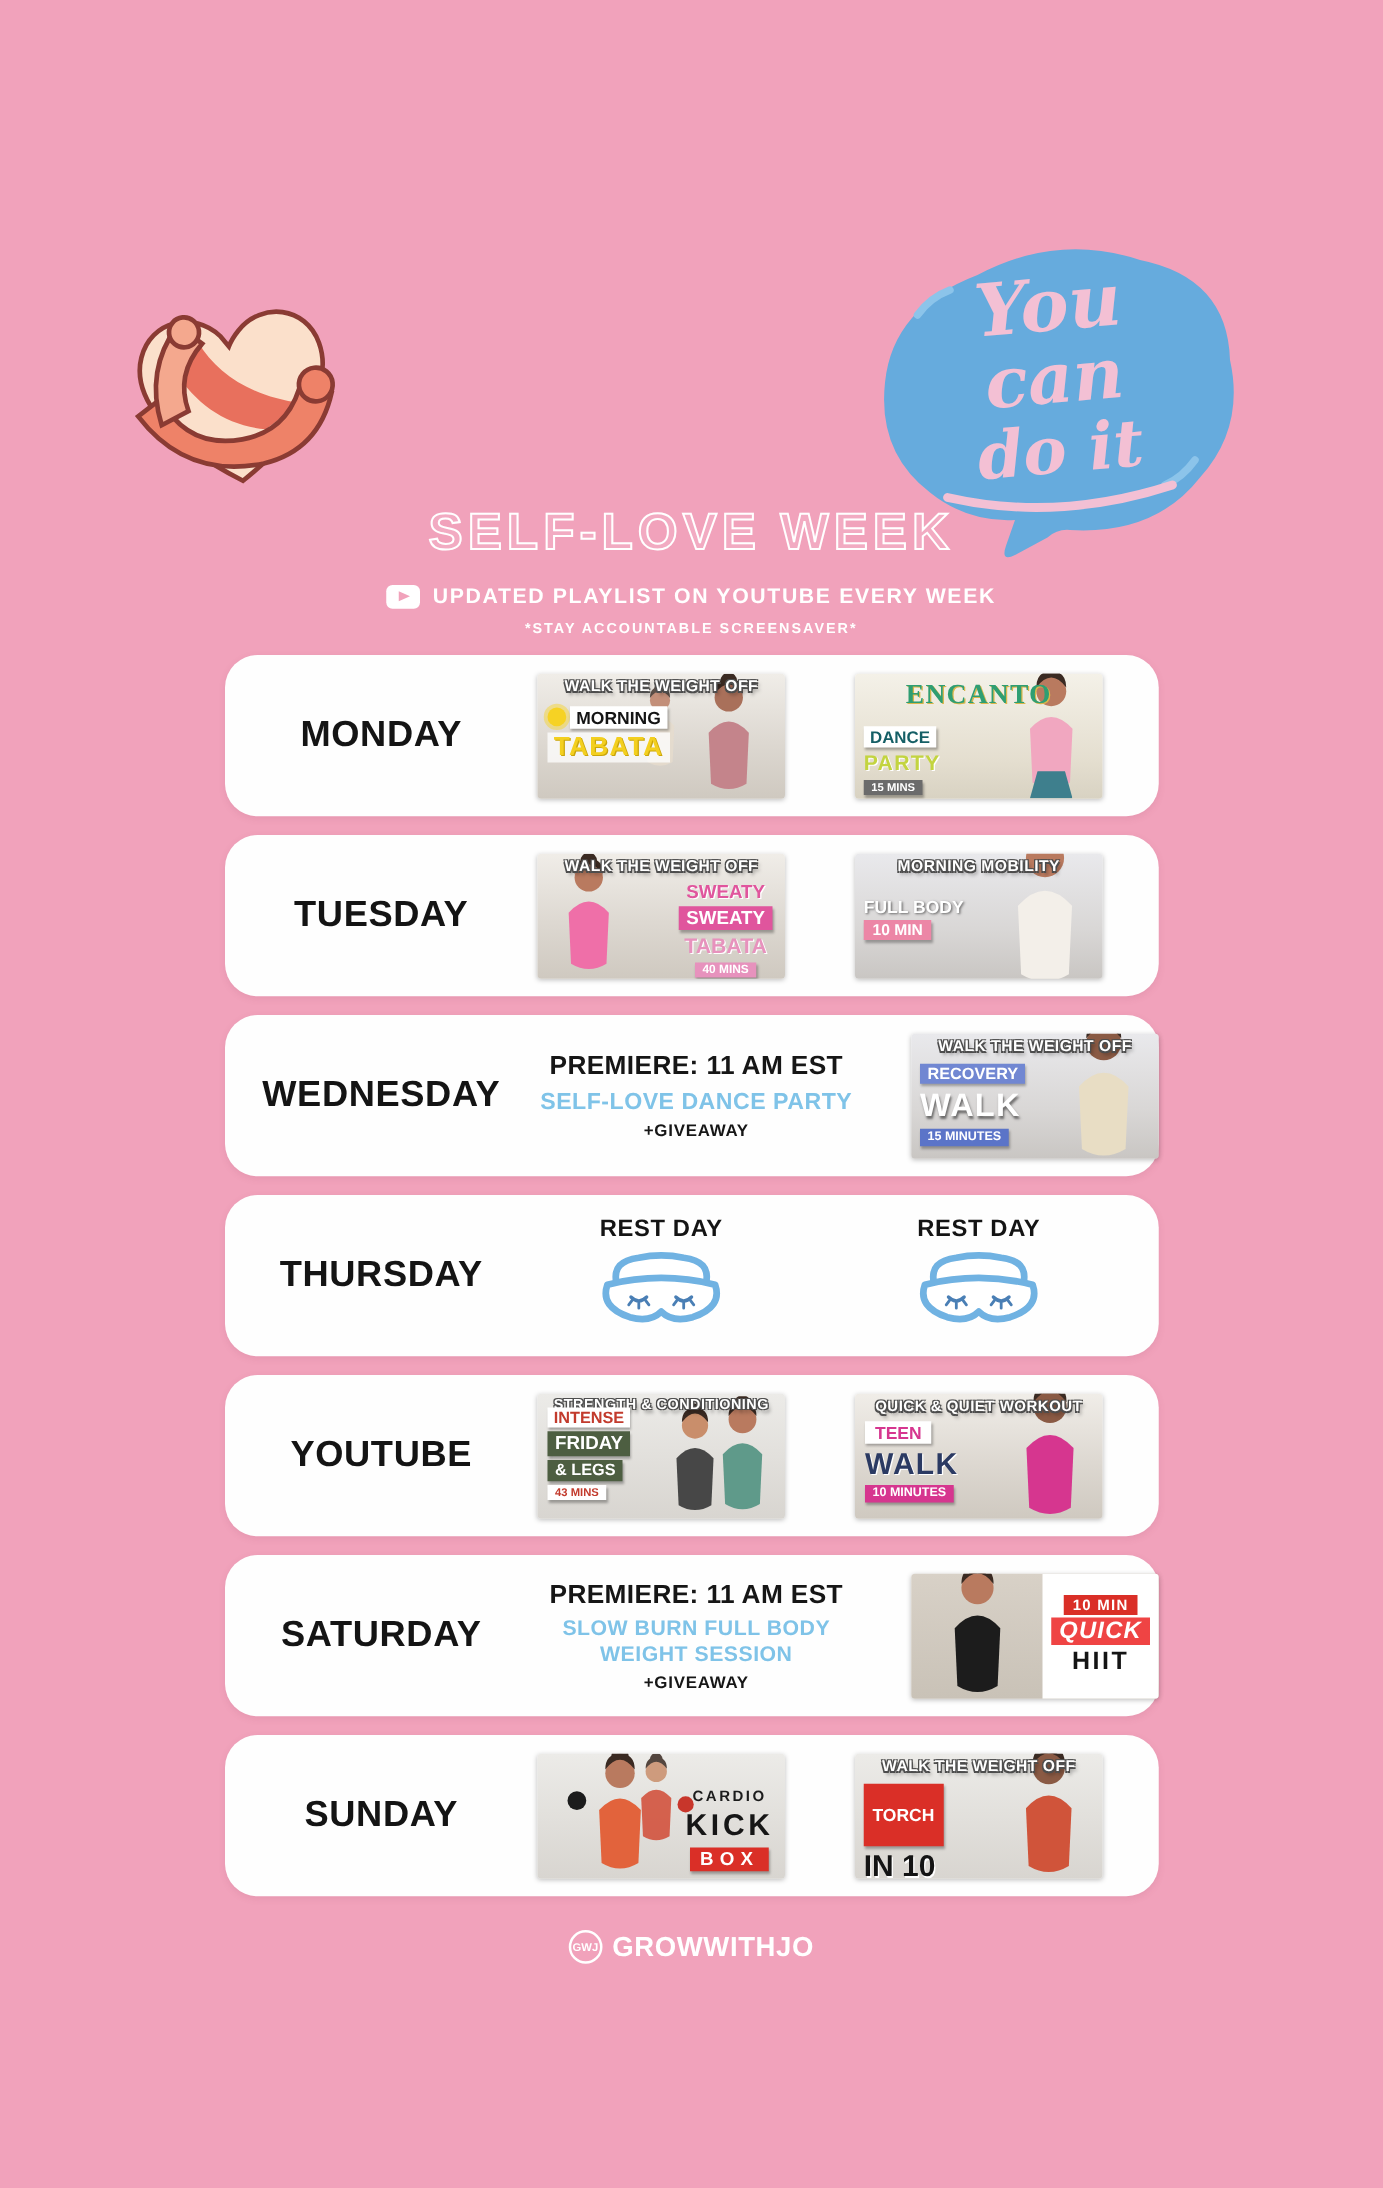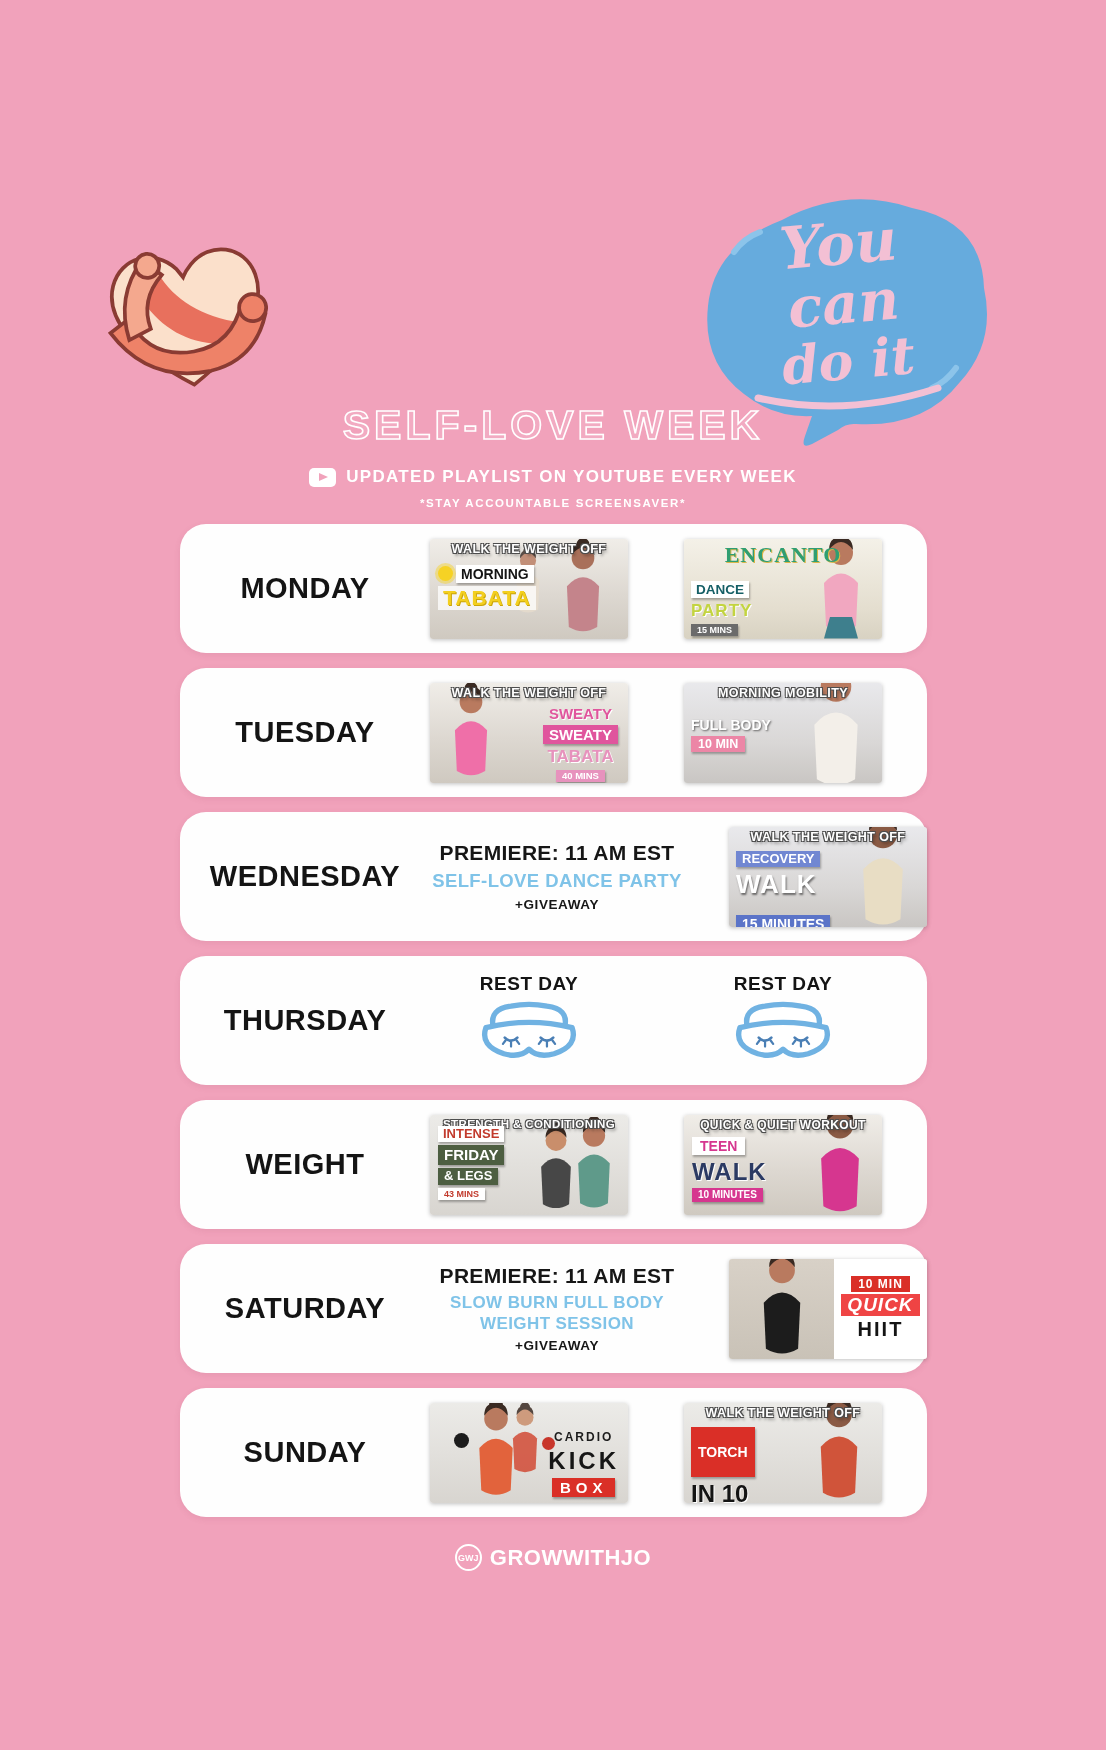--- a/index.html
+++ b/index.html
@@ -232,21 +232,21 @@
     </div>
     <div class="slot s2">
       <div class="thumb bg-room2">
         <svg class="person" style="right:6px; bottom:-12px; --cloth:#e8ddc4; --skin:#8a5a44;" width="76" height="128" viewBox="0 0 60 110">
             <use href="#fig"></use>
           </svg>
         <div class="hdr">WALK THE WEIGHT OFF</div>
         <div class="stack" style="left:7px; top:24px;">
           <span class="pill shadowed" style="background:#7187d2; color:#fff; font-size:13px; padding:1px 6px;">RECOVERY</span>
           <span class="pill" style="color:#fff; font-size:26px; letter-spacing:1px; text-shadow:1px 2px 2px rgba(0,0,0,.5);">WALK</span>
-          <span class="pill shadowed" style="background:#5b74c8; color:#fff; font-size:14px; padding:1px 6px;margin-top:12px;">15 MINUTES</span>
+          <span class="pill shadowed" style="background:#5b74c8; color:#fff; font-size:10px; padding:1px 6px;">15 MINUTES</span>
         </div>
       </div>
     </div>
   </div>
 
   <div class="row">
     <div class="day">THURSDAY</div>
     <div class="slot s1">
       <div class="rest-block">
         <span class="rest-label">REST DAY</span>
@@ -259,21 +259,21 @@
       <div class="rest-block">
         <span class="rest-label">REST DAY</span>
         <svg width="108" height="70" viewBox="0 0 120 78">
             <use href="#mask"></use>
           </svg>
       </div>
     </div>
   </div>
 
   <div class="row">
-    <div class="day">WEIGHT</div>
+    <div class="day">YOUTUBE</div>
     <div class="slot s1">
       <div class="thumb bg-gym">
         <svg class="person" style="right:44px; --cloth:#474747; --skin:#c98e6b;" width="56" height="96" viewBox="0 0 60 110">
             <use href="#fig"></use>
           </svg>
         <svg class="person" style="right:4px; --cloth:#5f9a8a; --skin:#b97a5f;" width="60" height="102" viewBox="0 0 60 110">
             <use href="#fig"></use>
           </svg>
         <div class="hdr" style="font-size:11.5px;">STRENGTH &amp; CONDITIONING</div>
         <div class="stack" style="left:8px; top:11px;">

